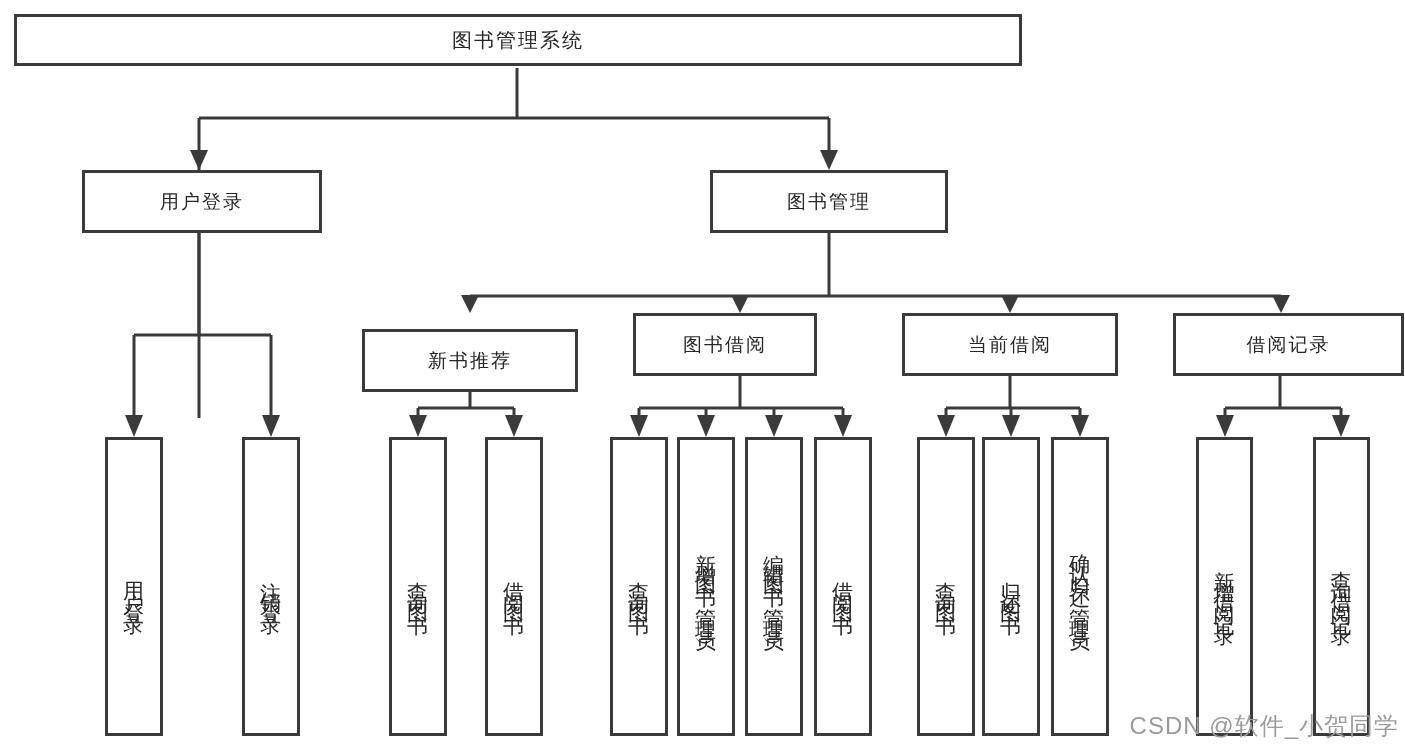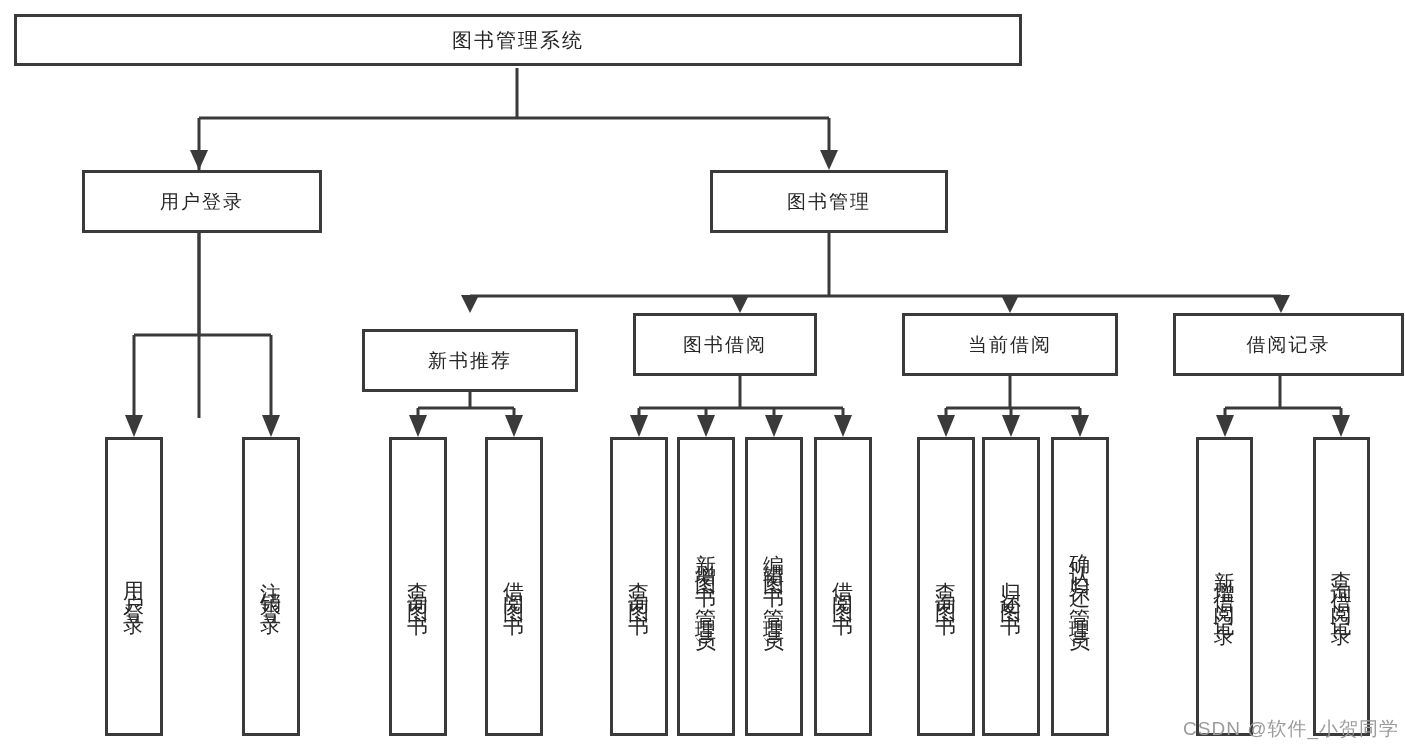--- a/index.html
+++ b/index.html
@@ -61,21 +61,21 @@
     text-orientation:mixed;
     font-size:21px;
     letter-spacing:11px;
     line-height:1;
     white-space:nowrap;
   }
   .watermark{
     position:absolute;
     right:6px;
     bottom:5px;
-    font-size:19px;
+    font-size:24px;
     letter-spacing:1px;
     color:var(--watermark);
     z-index:5;
   }
 </style>
 </head>
 <body>
 
 <div class="canvas">
 

